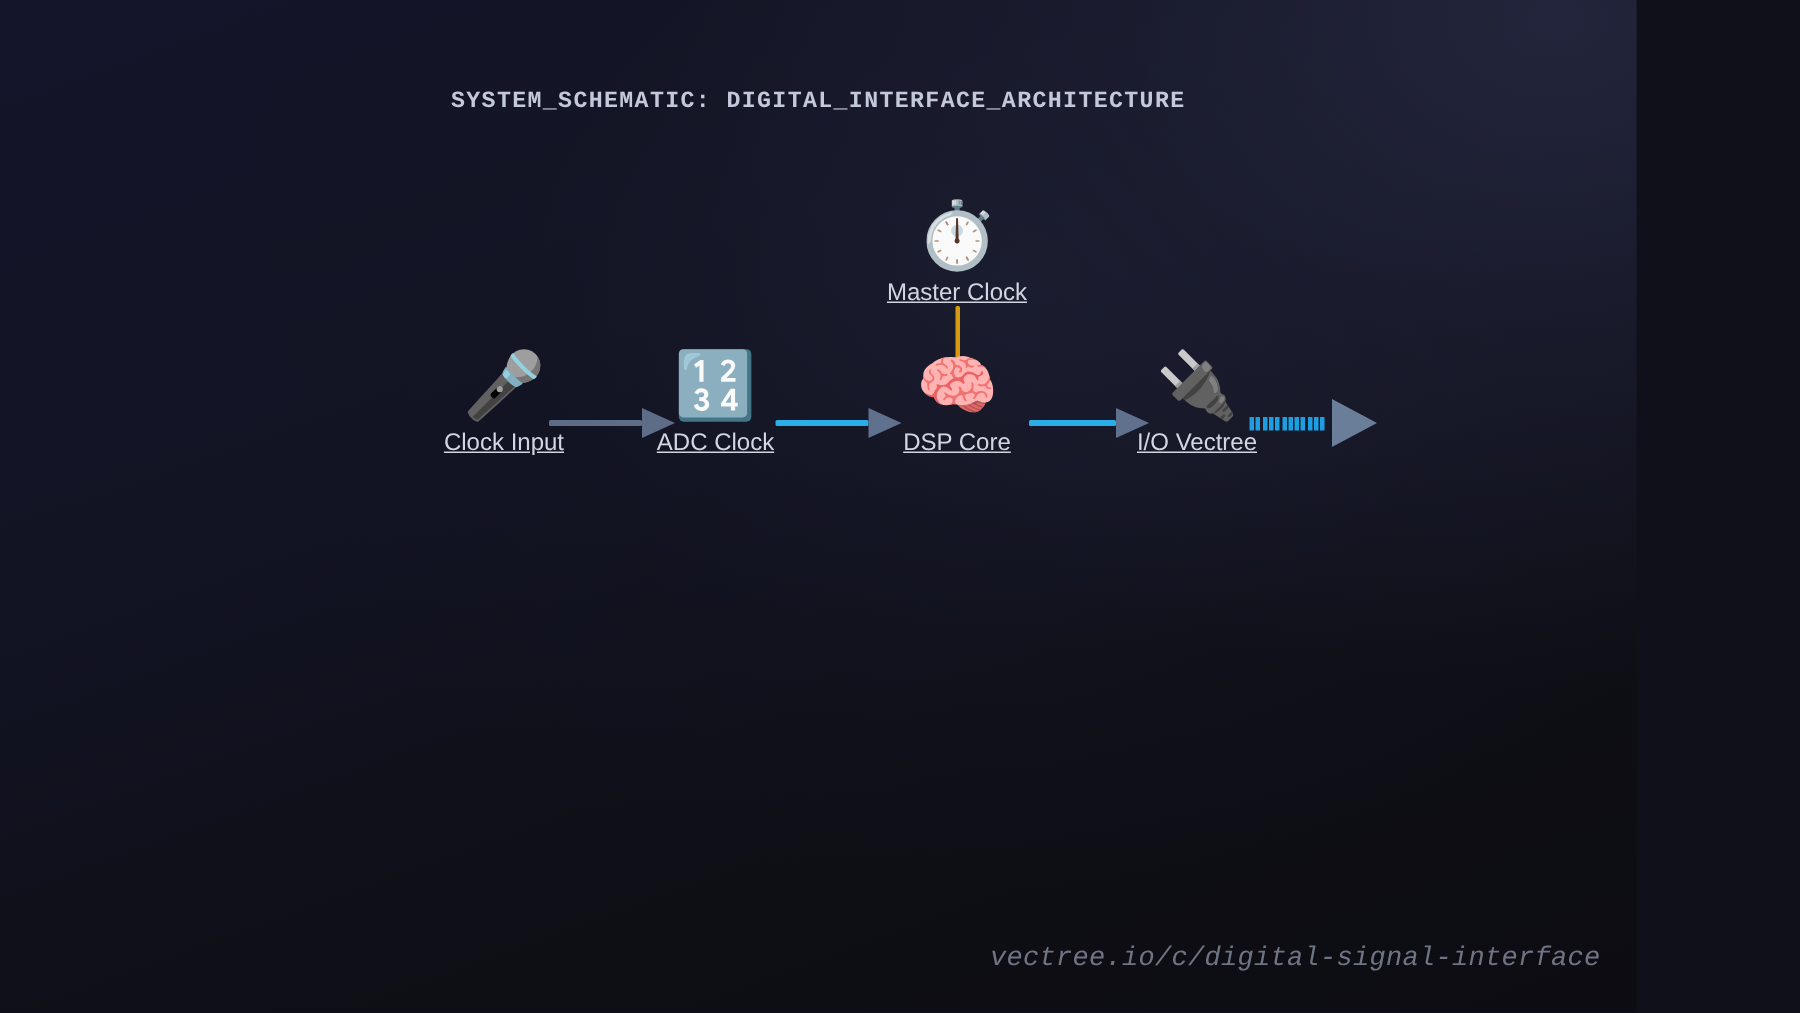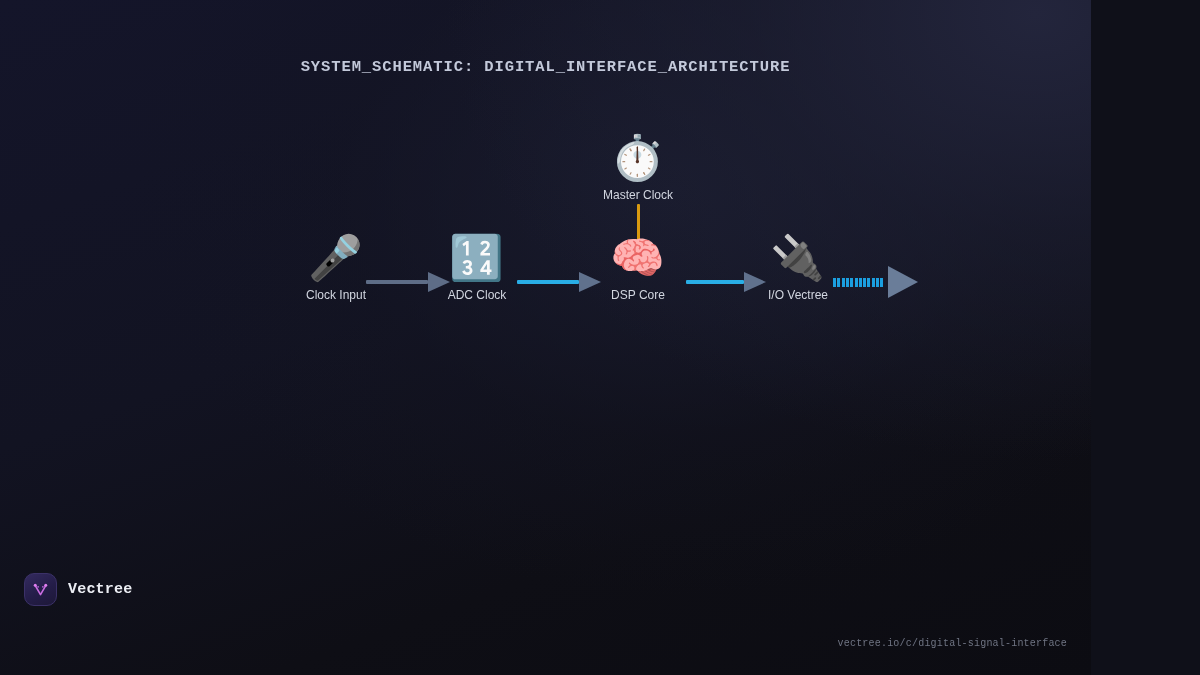--- a/index.html
+++ b/index.html
@@ -53,25 +53,26 @@
     font-size:44px;
     line-height:52px;
     height:52px;
     display:block;
     font-family:"DejaVu Sans", sans-serif;
     user-select:none;
   }
   .node .node-label {
     display:block;
     margin-top:4px;
-    font-size:12px;
+    font-size:16px;
     line-height:15px;
     color:#d2d6e0;
     font-family:"Liberation Sans", sans-serif;
     white-space:nowrap;
+    text-decoration:underline;
   }
 
   
   .node.row-main { top:232px; }
   .node.row-clock { top:132px; }
 
   
   .conn {
     position:absolute;
     height:20px;
@@ -156,24 +157,25 @@
     font-size:34px;
     font-weight:700;
     color:#ffffff;
     letter-spacing:0.5px;
     white-space:nowrap;
   }
   .footer-url {
     position:absolute;
     right:24px; bottom:26px;
     font-family:"Liberation Mono", monospace;
-    font-size:10px;
+    font-size:18px;
     color:#6f7483;
     letter-spacing:0.2px;
     white-space:nowrap;
+    font-style:italic;
   }
 </style>
 </head>
 <body>
 
 <div class="canvas">
 
   <div class="schematic-title">SYSTEM_SCHEMATIC: DIGITAL_INTERFACE_ARCHITECTURE</div>
 
   <div class="diagram">
@@ -224,30 +226,18 @@
         <span class="glyph">🔌</span>
         <span class="node-label">I/O Vectree</span>
       </div>
       <div class="node row-clock" style="left: 638px; top: 132px;">
         <span class="glyph">⏱️</span>
         <span class="node-label">Master Clock</span>
       </div>
     </div>
 
   <div class="footer">
-    <div class="brand">
-      <span class="brand-mark">
-        <svg width="19" height="19" viewBox="0 0 24 24" aria-hidden="true">
-          <path d="M5.4 7.2 L12 18.4 L18.6 7.2" fill="none" stroke="#c96ce0" stroke-width="2.1" stroke-linecap="round" stroke-linejoin="round"></path>
-          <circle cx="5.4" cy="6.6" r="1.9" fill="#e07ff0"></circle>
-          <circle cx="18.6" cy="6.6" r="1.9" fill="#e07ff0"></circle>
-          <circle cx="9.0" cy="8.6" r="1.15" fill="#b45fd6"></circle>
-          <circle cx="15.0" cy="8.6" r="1.15" fill="#b45fd6"></circle>
-        </svg>
-      </span>
-      <span class="brand-name">Vectree</span>
-    </div>
 
 
     <div class="footer-url">vectree.io/c/digital-signal-interface</div>
   </div>
 
 </div>
 
 </body></html>

